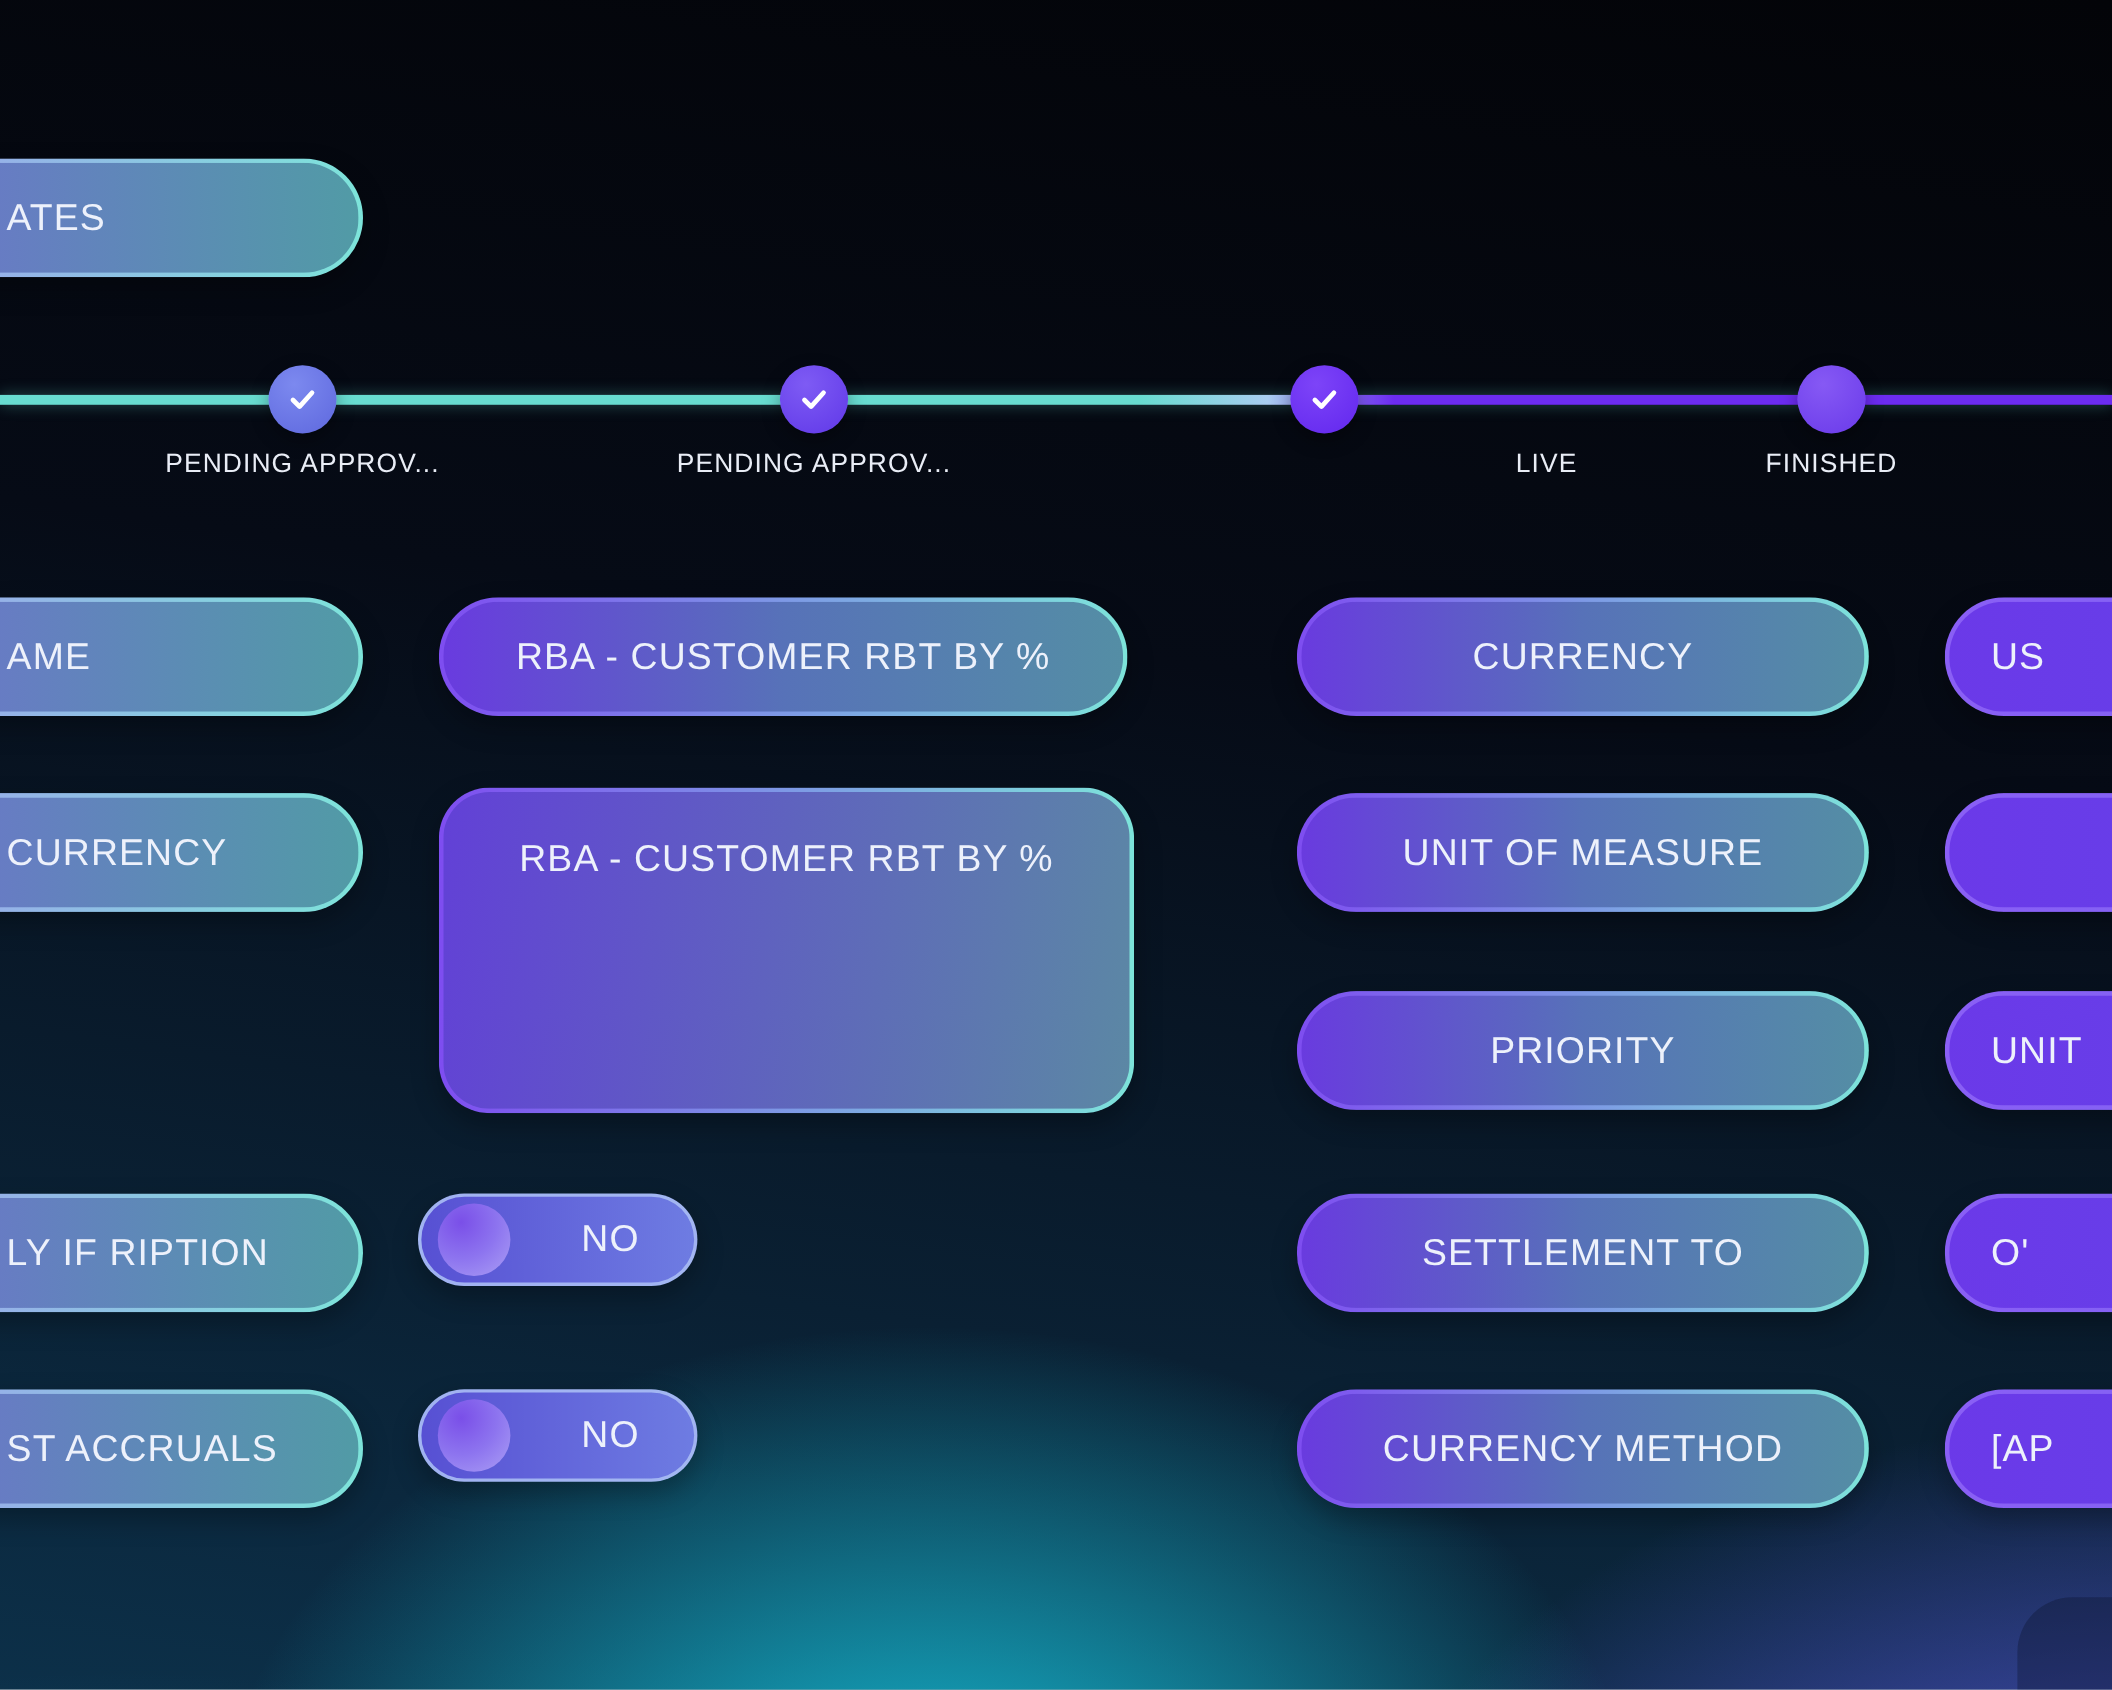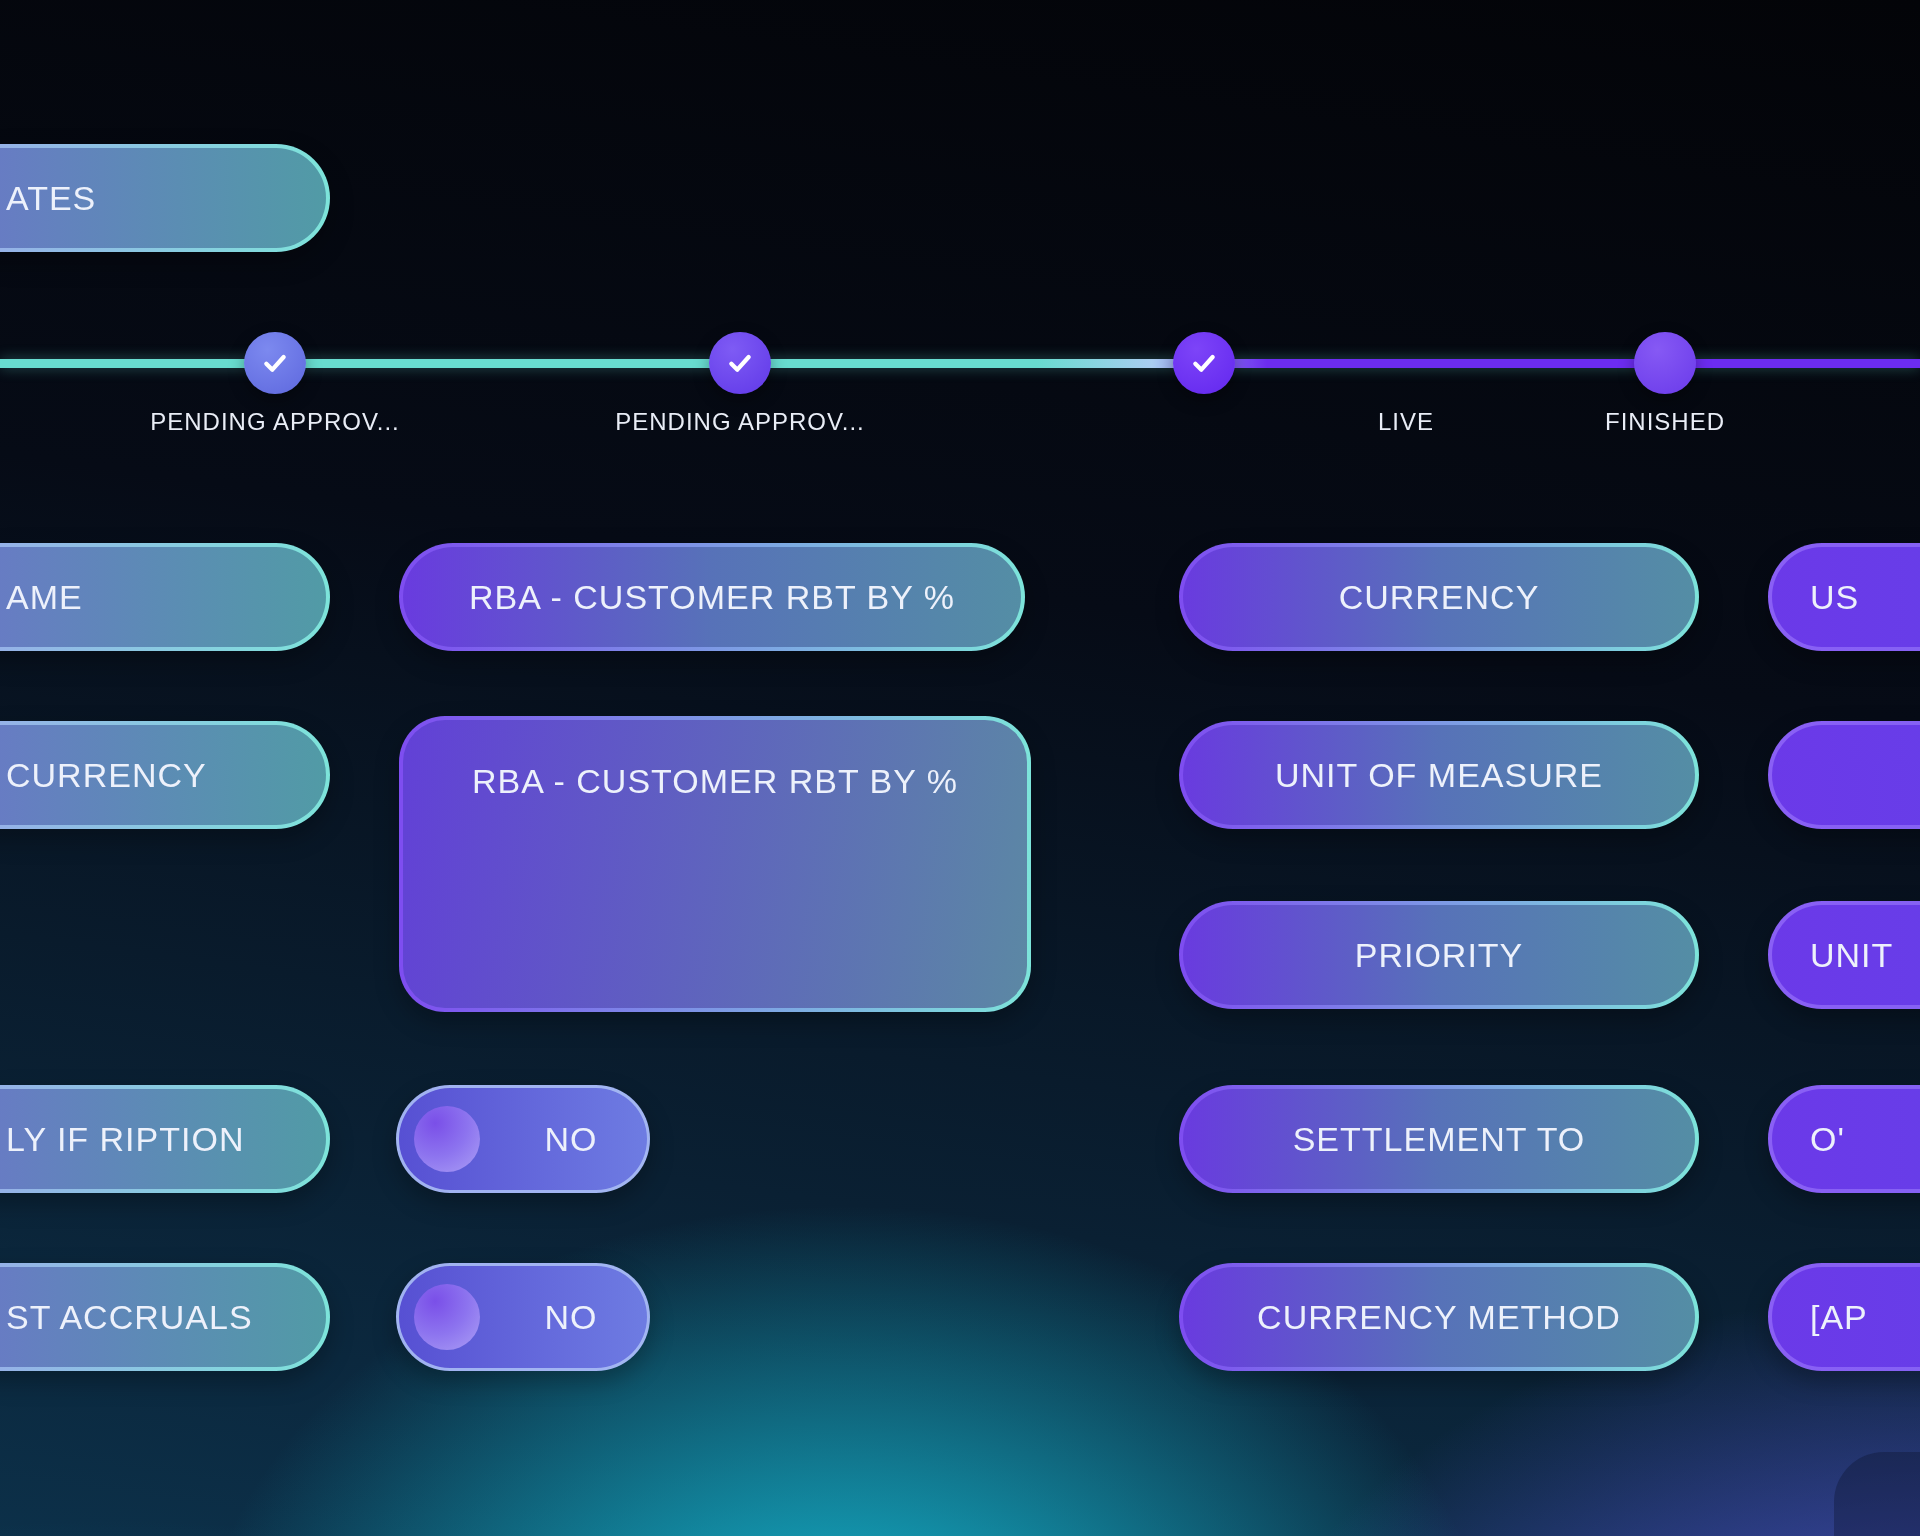--- a/index.html
+++ b/index.html
@@ -42,21 +42,21 @@
   .desc-box{
     position:absolute;left:399px;top:716px;width:632px;height:296px;border-radius:46px;
     border:4px solid transparent;box-sizing:border-box;
     background:
       linear-gradient(100deg, rgba(95,63,212,0.9), rgba(88,126,158,0.9)) padding-box,
       linear-gradient(90deg,#7e4df0,#7de4da) border-box;
     box-shadow:0 10px 24px rgba(0,0,0,0.28);
     display:flex;justify-content:center;align-items:flex-start;padding-top:42px;
   }
   .toggle{
-    position:absolute;left:396px;width:254px;height:108px;border-radius:54px;
+    position:absolute;left:380px;width:254px;height:84px;border-radius:54px;
     border:3px solid rgba(168,189,244,0.9);box-sizing:border-box;
     background:linear-gradient(90deg,#5750d3,#6e7ce2);
     box-shadow:0 10px 24px rgba(0,0,0,0.28);
   }
   .knob{
     position:absolute;left:15px;top:50%;transform:translateY(-50%);
     width:66px;height:66px;border-radius:50%;
     background:radial-gradient(circle at 32% 26%, #7a4fe8 0%, #8d74ef 50%, #ab9ff5 100%);
   }
   .toggle .txt{position:absolute;left:96px;right:0;top:50%;transform:translateY(-50%);text-align:center;}

